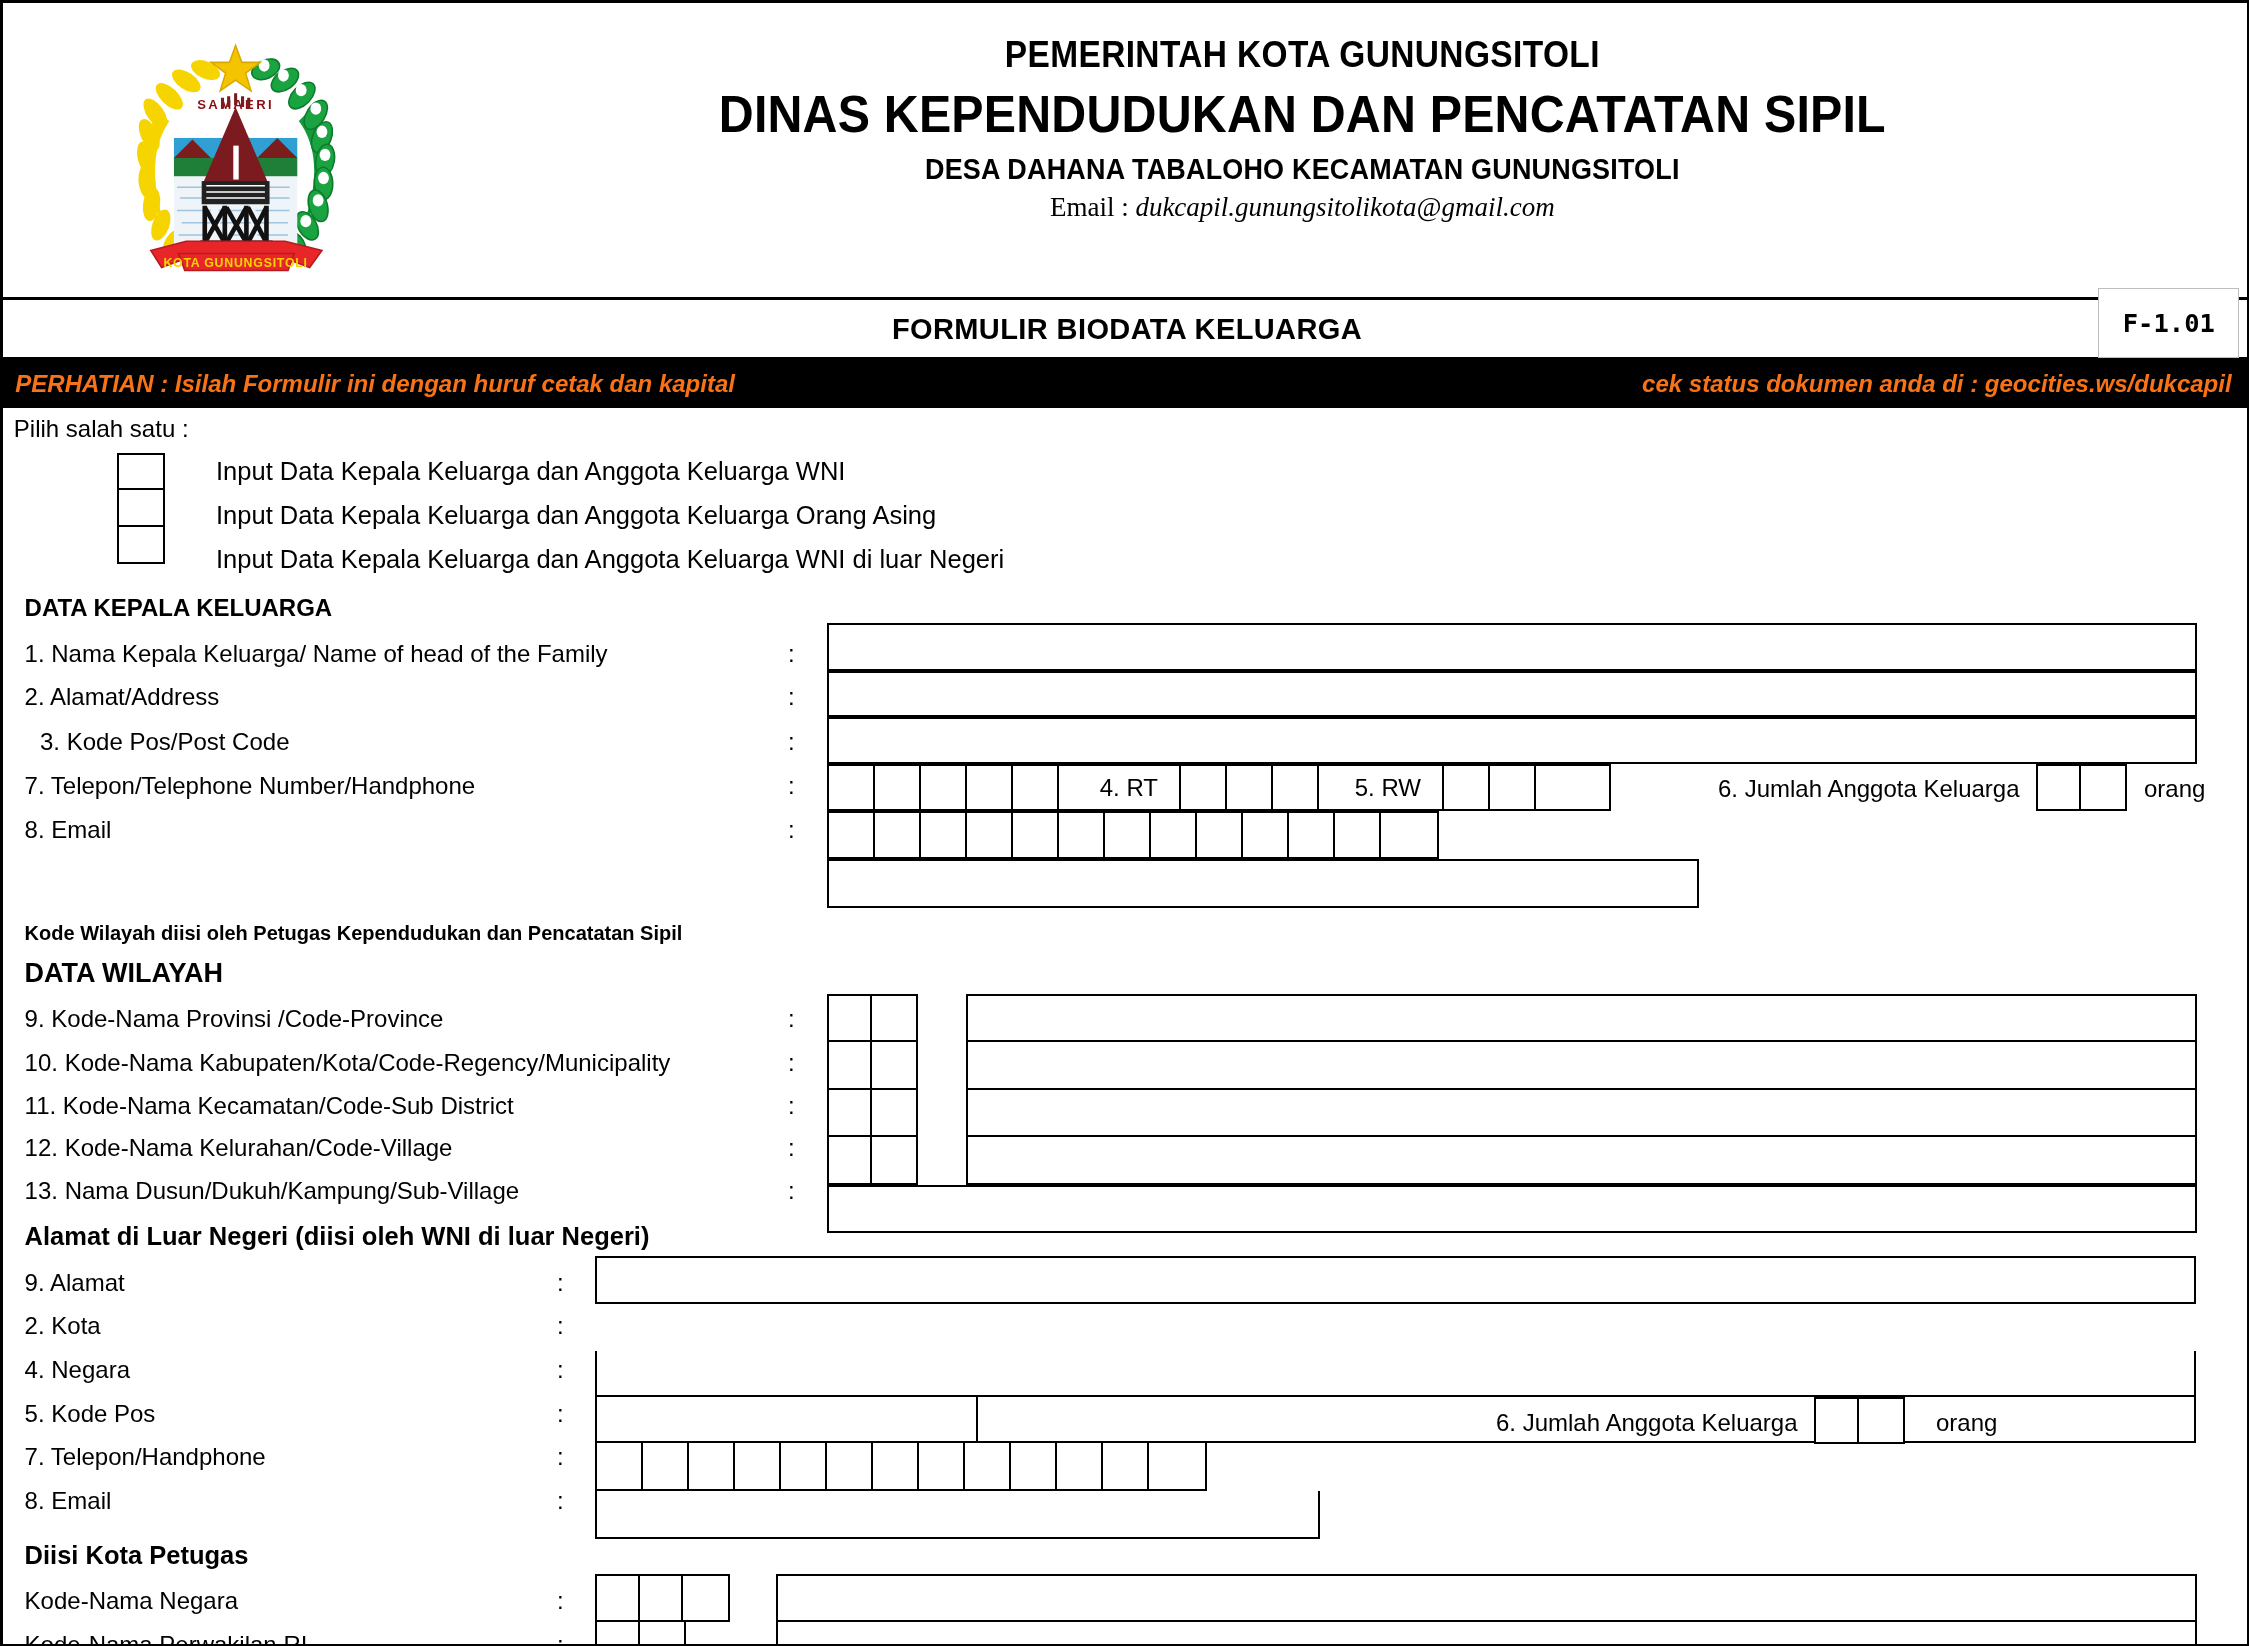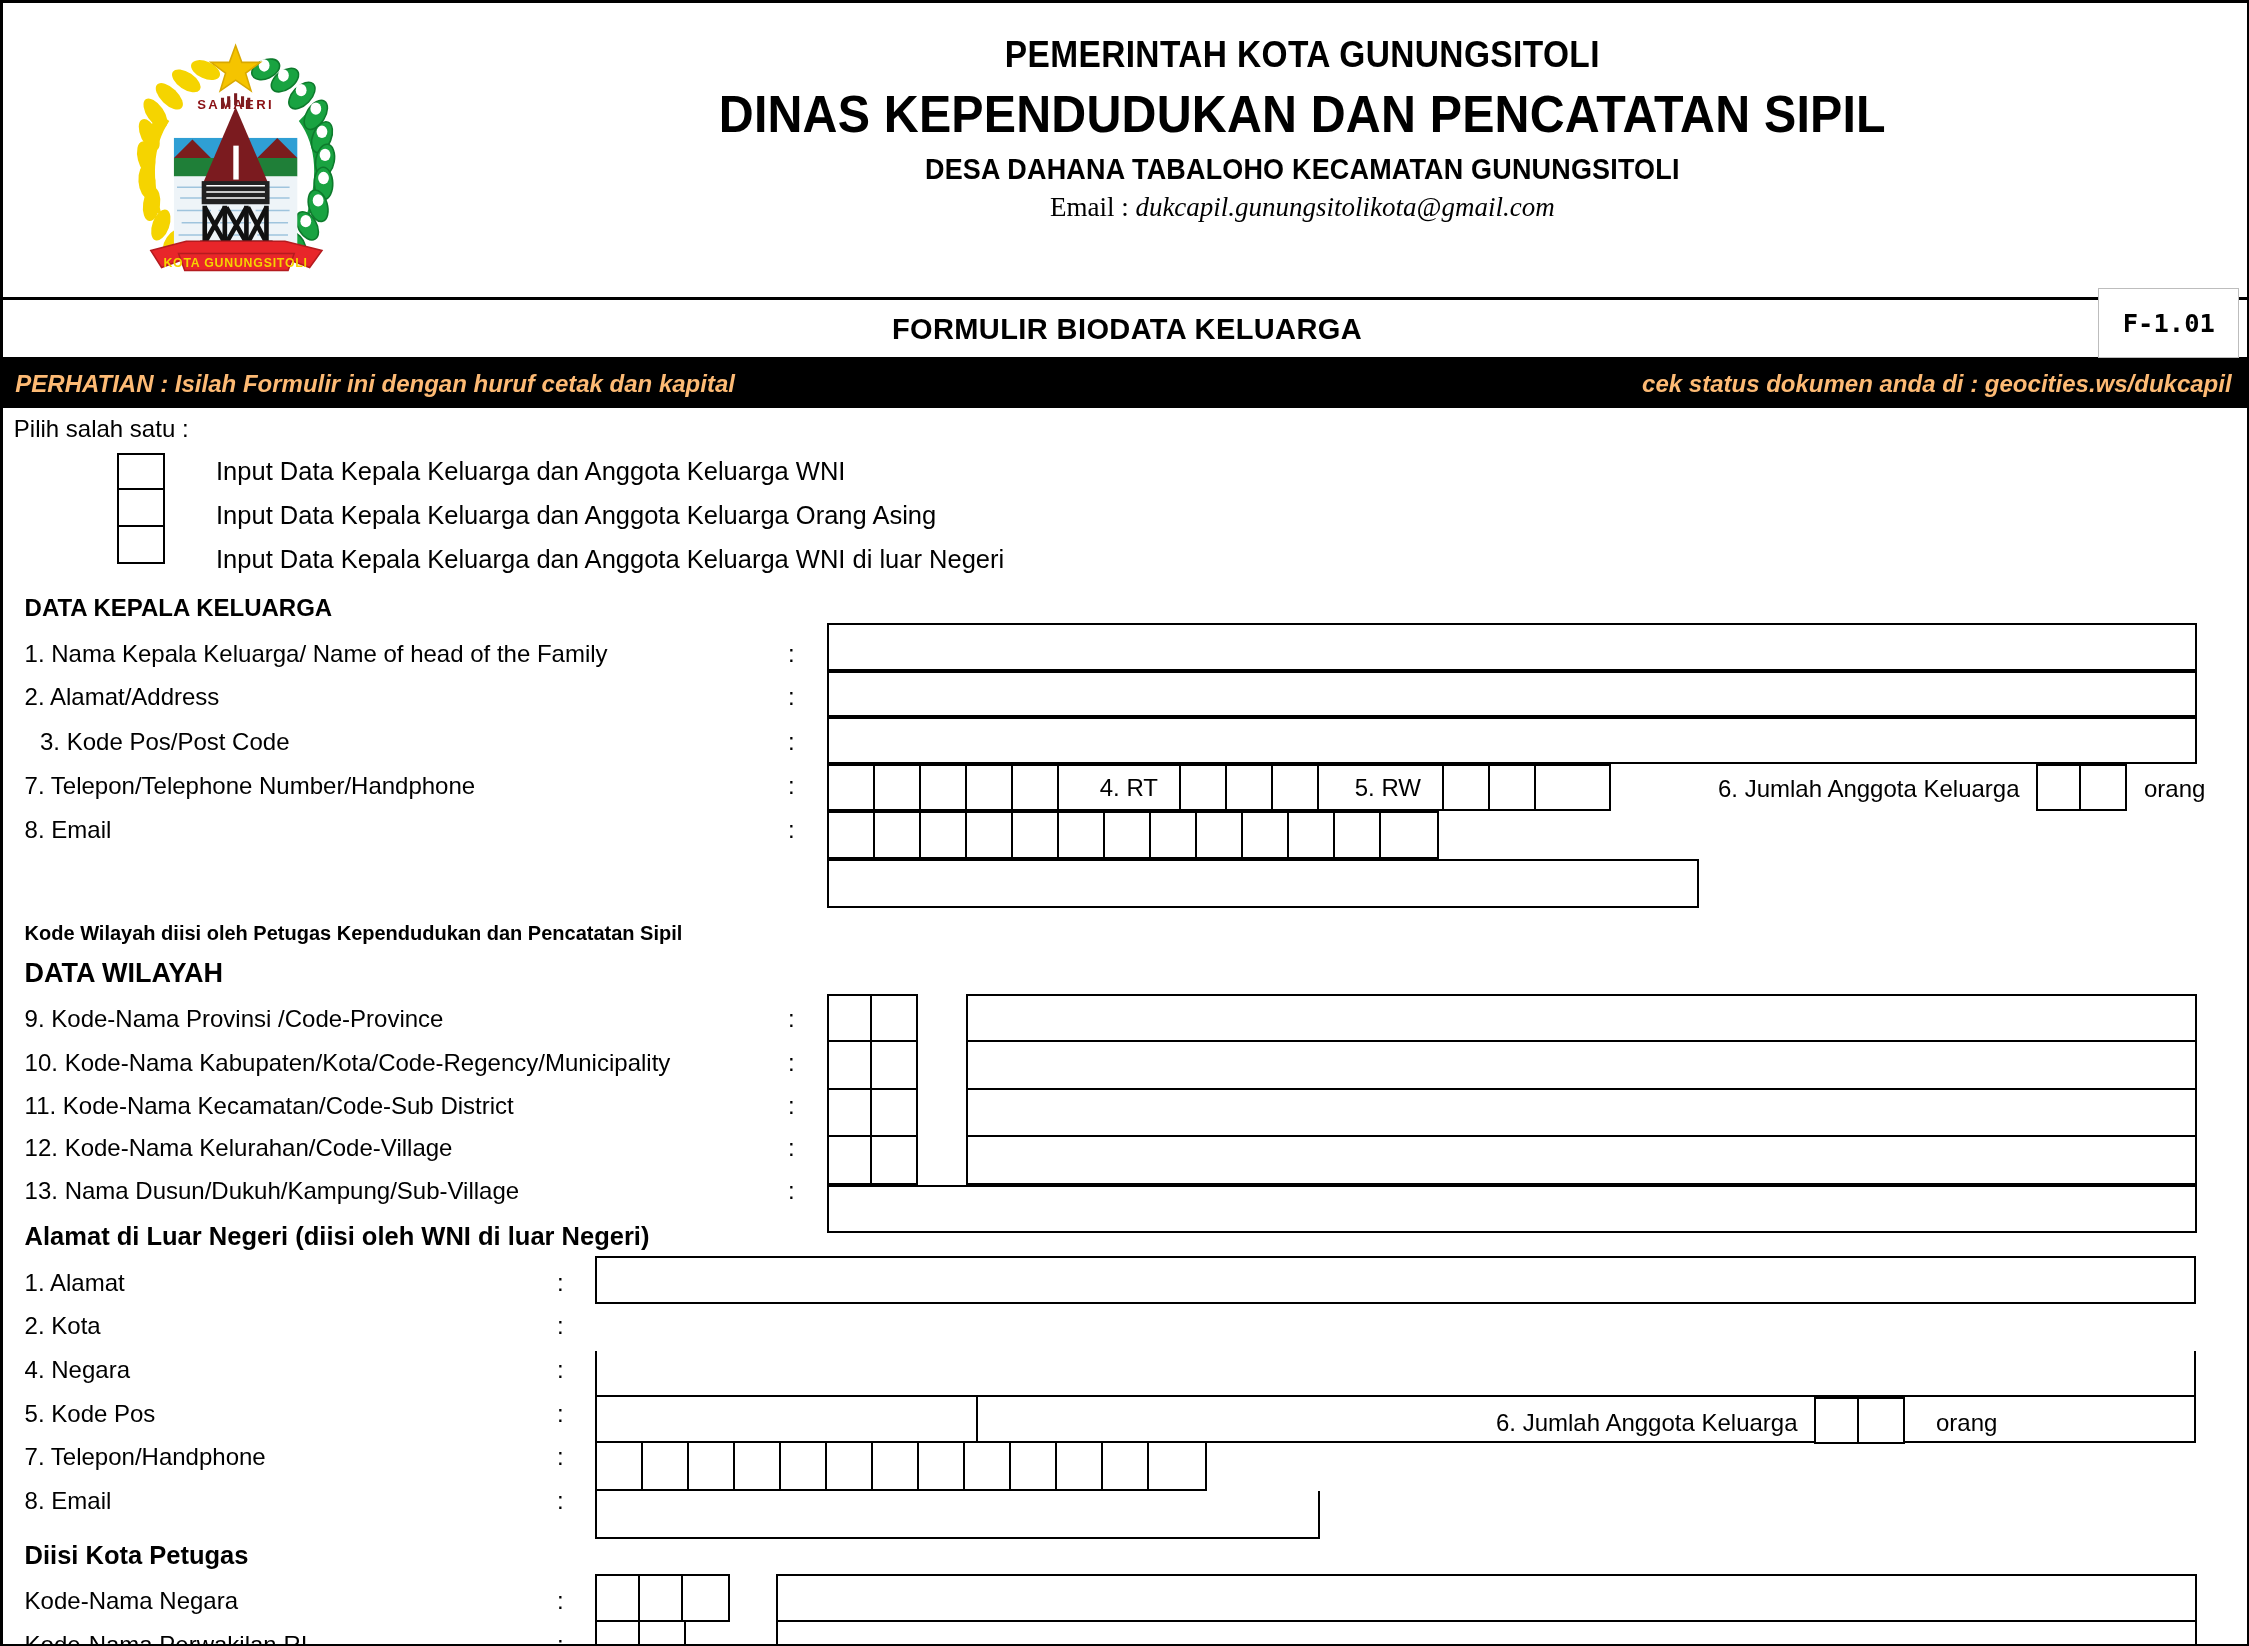--- a/index.html
+++ b/index.html
@@ -70,21 +70,21 @@
     background:#fff;
     display:flex;align-items:center;justify-content:center;
     font-family:"DejaVu Sans Mono", monospace;
     font-size:25.5px;font-weight:bold;
     z-index:5;
   }
 
   
   .notice{
     position:relative;
-    background:#000;color:#fdba74;
+    background:#000;color:#f97316;
     height:48px;
     display:flex;align-items:center;
   }
   .notice .left{
     position:absolute;left:12.3px;
     font-size:24px;font-style:italic;font-weight:bold;
   }
   .notice .right{
     position:absolute;right:15.4px;
     font-size:24px;font-style:italic;font-weight:bold;
@@ -381,21 +381,21 @@
     <div class="abs colon" style="left:785px;top:686px;">:</div>
 
     <div class="abs lbl" style="left:21.6px;top:728px;">12. Kode-Nama Kelurahan/Code-Village</div>
     <div class="abs colon" style="left:785px;top:728px;">:</div>
 
     <div class="abs lbl" style="left:21.6px;top:771px;">13. Nama Dusun/Dukuh/Kampung/Sub-Village</div>
     <div class="abs colon" style="left:785px;top:771px;">:</div>
 
     <div class="abs lbl-b" style="left:21.6px;top:816px;font-size:25.5px;">Alamat di Luar Negeri (diisi oleh WNI di luar Negeri)</div>
 
-    <div class="abs lbl" style="left:21.6px;top:863px;">1. Alamat</div>
+    <div class="abs lbl" style="left:21.6px;top:863px;">9. Alamat</div>
     <div class="abs colon" style="left:554px;top:863px;">:</div>
     <div class="abs box" style="left:592px;top:848px;width:1601px;height:48px;"></div>
 
     <div class="abs lbl" style="left:21.6px;top:906px;">2. Kota</div>
     <div class="abs colon" style="left:554px;top:906px;">:</div>
 
     <div class="abs lbl" style="left:21.6px;top:950px;">4. Negara</div>
     <div class="abs colon" style="left:554px;top:950px;">:</div>
     <div class="abs box" style="left:592px;top:943px;width:1601px;height:46px;border-top:none;"></div>
 

